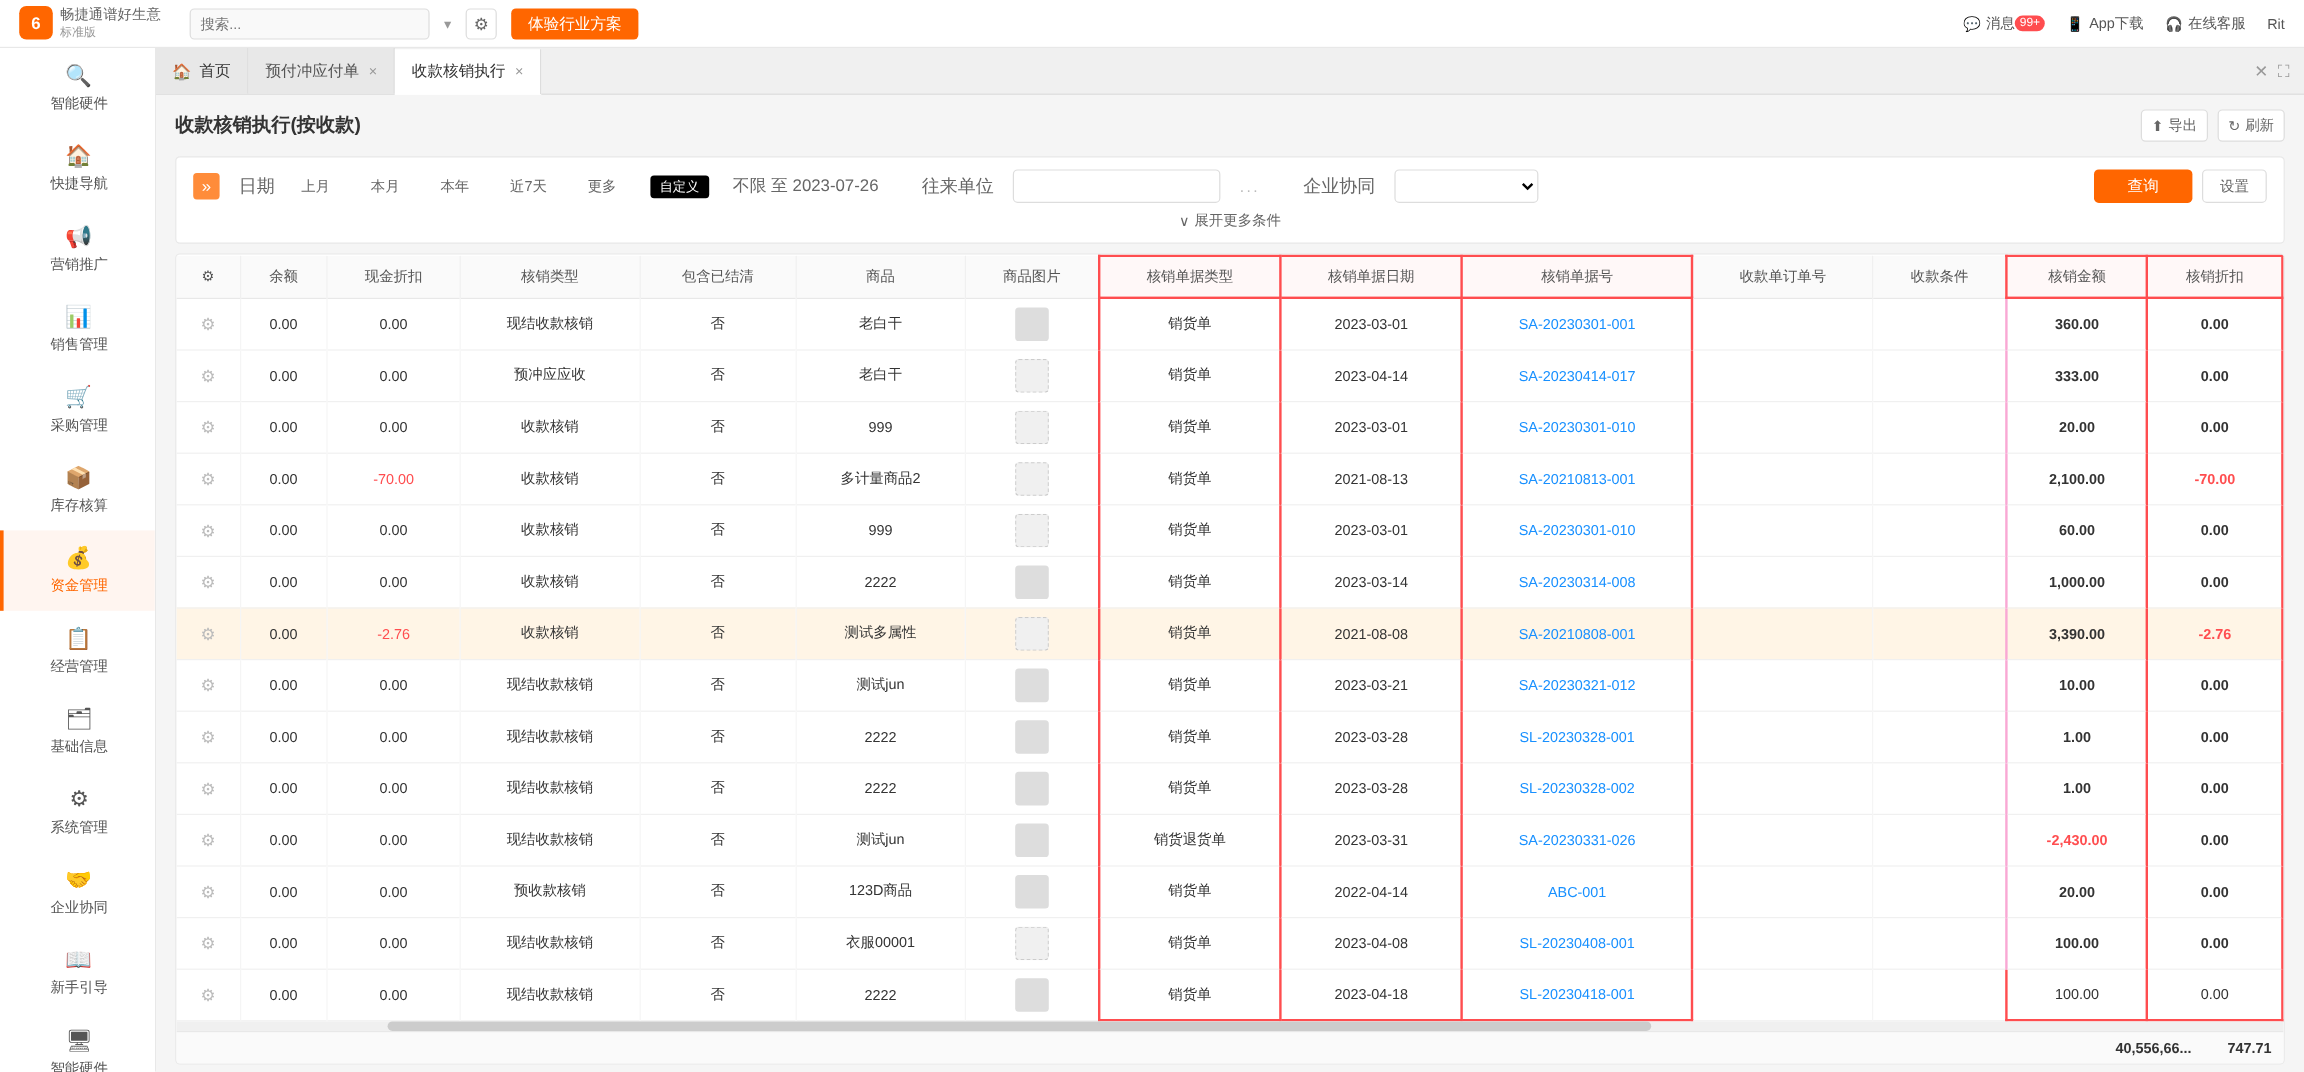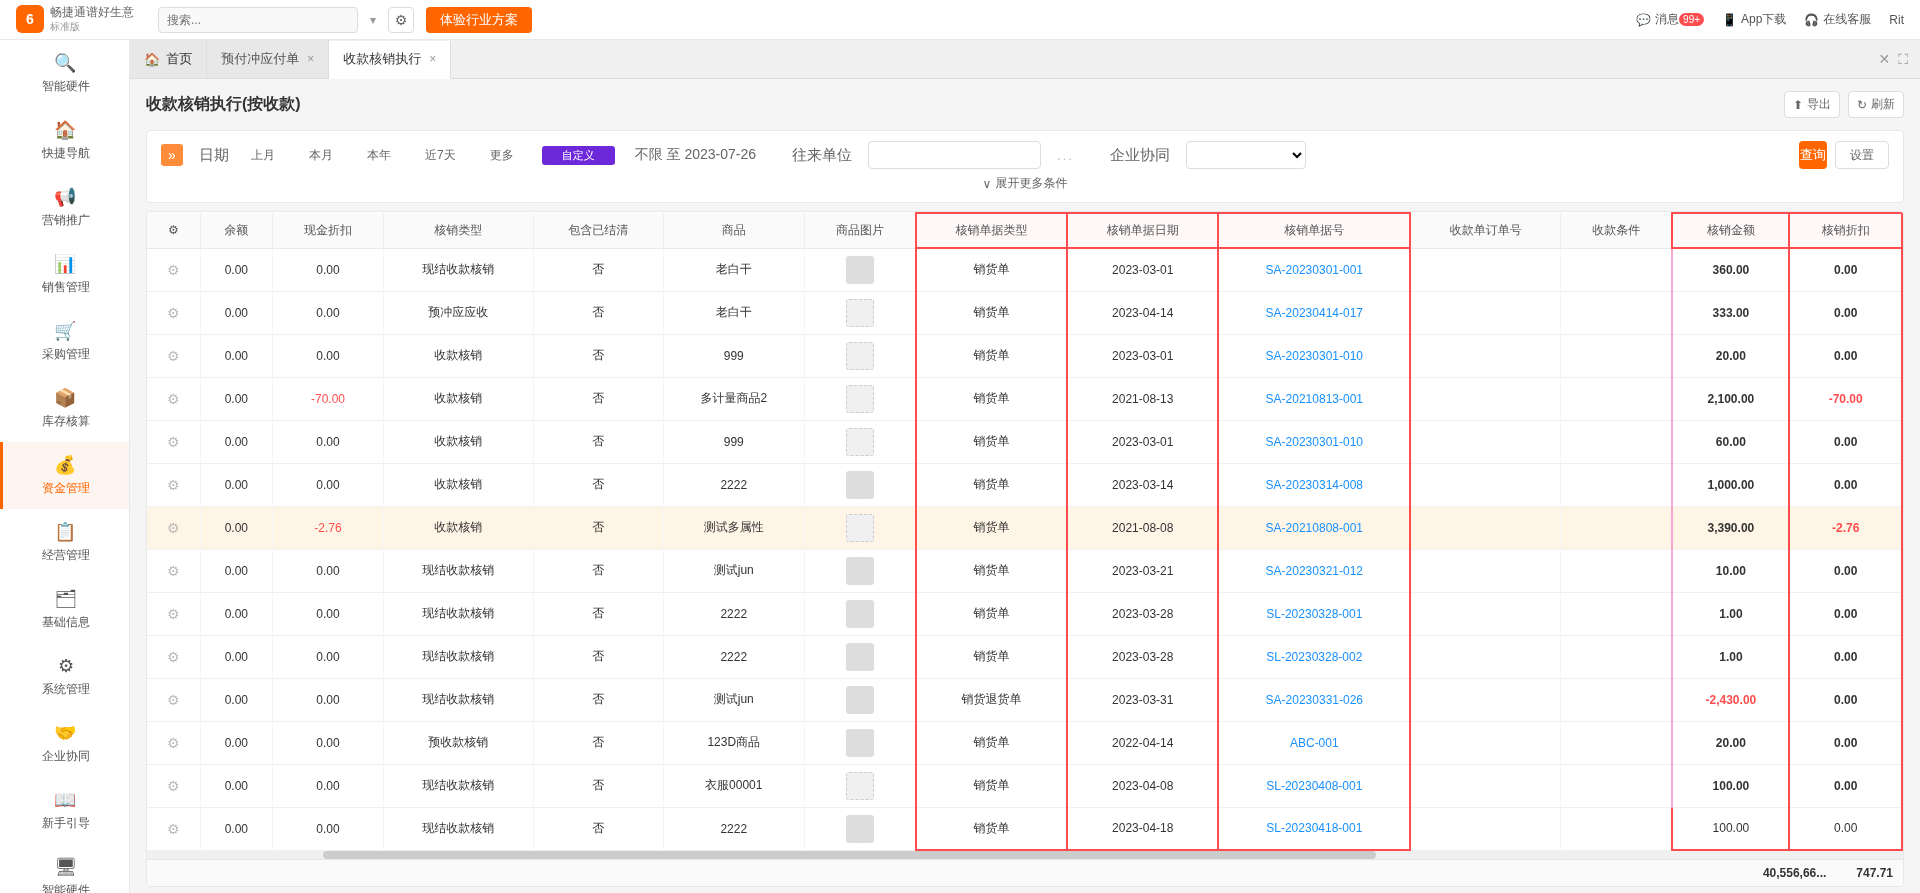--- a/index.html
+++ b/index.html
@@ -196,24 +196,24 @@
       gap: 16px;
       flex-wrap: wrap;
     }
     .filter-label { color: #666; font-size: 15px; min-width: 28px; }
     .filter-group { display: flex; align-items: center; gap: 22px; }
     .filter-link {
       color: #666; font-size: 12px; cursor: pointer;
       padding: 2px 6px;
     }
     .filter-custom {
-      background: #6d28d9;
+      background: #000000;
       color: #fff;
       font-size: 11px;
-      padding: 2px 20px;
+      padding: 2px 8px;
       border-radius: 3px;
       cursor: pointer;
     }
     .filter-date-range { color: #666; font-size: 14px; }
     .filter-input {
       border: 1px solid #ddd;
       border-radius: 4px;
       padding: 4px 8px;
       font-size: 12px;
       min-width: 160px;
@@ -227,21 +227,21 @@
       font-size: 12px;
       min-width: 120px;
       height: 28px;
       background: #fff;
     }
     .query-btn {
       background: #ff6600;
       color: #fff;
       border: none;
       border-radius: 4px;
-      padding: 5px 1px;
+      padding: 5px 28px;
       font-size: 13px;
       cursor: pointer;
     }
     .set-btn {
       background: #fff;
       color: #666;
       border: 1px solid #ddd;
       border-radius: 4px;
       padding: 4px 14px;
       font-size: 12px;

